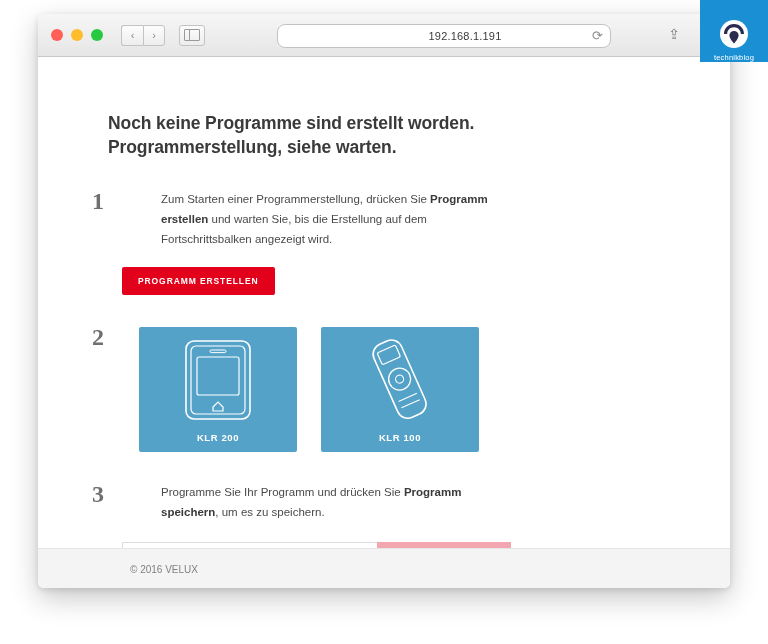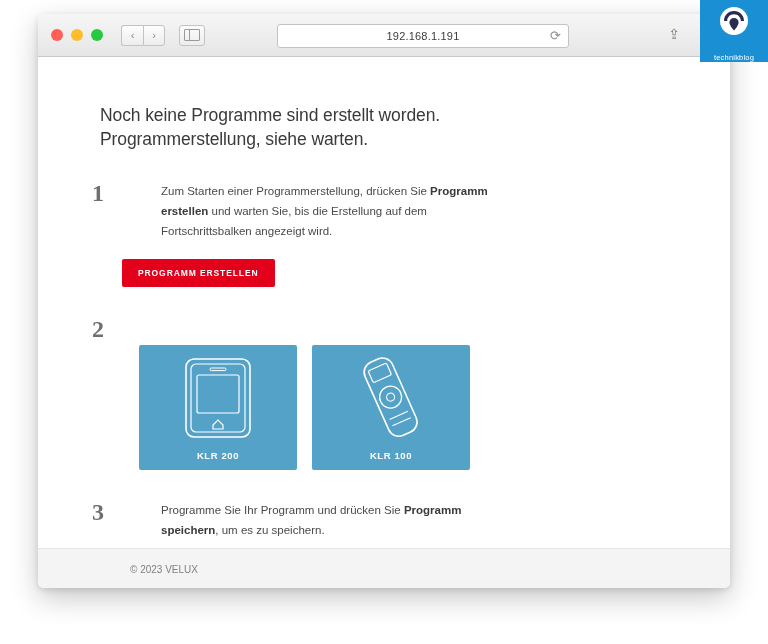--- a/index.html
+++ b/index.html
@@ -105,24 +105,25 @@
   }
 
   .url-bar {
     position: absolute;
     left: 239px;
     top: 10px;
     width: 290px;
     height: 22px;
     background: #ffffff;
     border: 1px solid #c3c3c3;
-    border-radius: 3px;
+    border-radius: 8px;
     display: flex;
     align-items: center;
     justify-content: center;
+    padding-left: 42px;
   }
   .url-text {
     font-size: 11px;
     color: #3b3b3b;
     letter-spacing: 0.2px;
   }
   .reload-icon {
     position: absolute;
     right: 7px;
     top: 3px;
@@ -151,25 +152,25 @@
     height: 532px;
     background: #ffffff;
     overflow: hidden;
   }
 
   .content-inner {
     padding: 38px 54px 0 54px;
   }
 
   h1.headline {
-    margin: 8px;
+    margin: 16px;
     font-size: 17.5px;
     line-height: 24px;
     color: #3a3a3a;
-    font-weight: normal;
+    font-weight: bold;
     letter-spacing: -0.1px;
     max-width: 520px;
   }
   h1.headline .line2 { display: block; }
 
   .step {
     display: flex;
     margin-top: 30px;
   }
   .step-num {
@@ -203,22 +204,22 @@
     font-weight: bold;
     letter-spacing: 0.9px;
     padding: 9px 16px;
     border: none;
     border-radius: 2px;
     cursor: pointer;
   }
 
   .cards {
     display: flex;
-    gap: 15px;
-    margin-top: 28px;
+    gap: 24px;
+    margin-top: 2px;
     padding-left: 17px;
   }
   .card {
     width: 158px;
     height: 125px;
     background: #55a2c8;
     border-radius: 2px;
     position: relative;
     cursor: pointer;
   }
@@ -291,21 +292,21 @@
   .badge {
     position: absolute;
     right: 0;
     top: 0;
     width: 68px;
     height: 62px;
     background: #1a8fd4;
     display: flex;
     flex-direction: column;
     align-items: center;
-    justify-content: space-between;
+    justify-content: flex-end;
     padding-top: 6px;
     box-sizing: border-box;
   }
   .badge-text {
     color: #ffffff;
     font-size: 7.5px;
     letter-spacing: 0.2px;
     margin-top: 2px;
   }
 </style>
@@ -413,21 +414,21 @@
             <div class="name-row">
               <input class="name-input" type="text" placeholder="Einen neuen Programmnamen eingeben" style="">
               <button class="btn-save">PROGRAMM SPEICHERN</button>
             </div>
           </div>
         </div>
 
       </div>
 
       <div class="footer">
-        <span class="footer-text">© 2023 VELUX</span>
+        <span class="footer-text">© 2016 VELUX</span>
       </div>
     </div>
 
   </div>
 
   <div class="badge">
     <svg width="34" height="32" viewBox="0 0 34 32" xmlns="http://www.w3.org/2000/svg">
       <circle cx="17" cy="15" r="14" fill="#ffffff"></circle>
       <path d="M17 5 C11 5 7 9.5 7 15 h3.2 c0-4 2.8-6.8 6.8-6.8 s6.8 2.8 6.8 6.8 H27 C27 9.5 23 5 17 5 Z" fill="#2b2b4f"></path>
       <path d="M17 12 c-2.6 0-4.6 2-4.6 4.5 0 3.2 4.6 8 4.6 8 s4.6-4.8 4.6-8 C21.6 14 19.6 12 17 12 Z" fill="#2b2b4f"></path>

